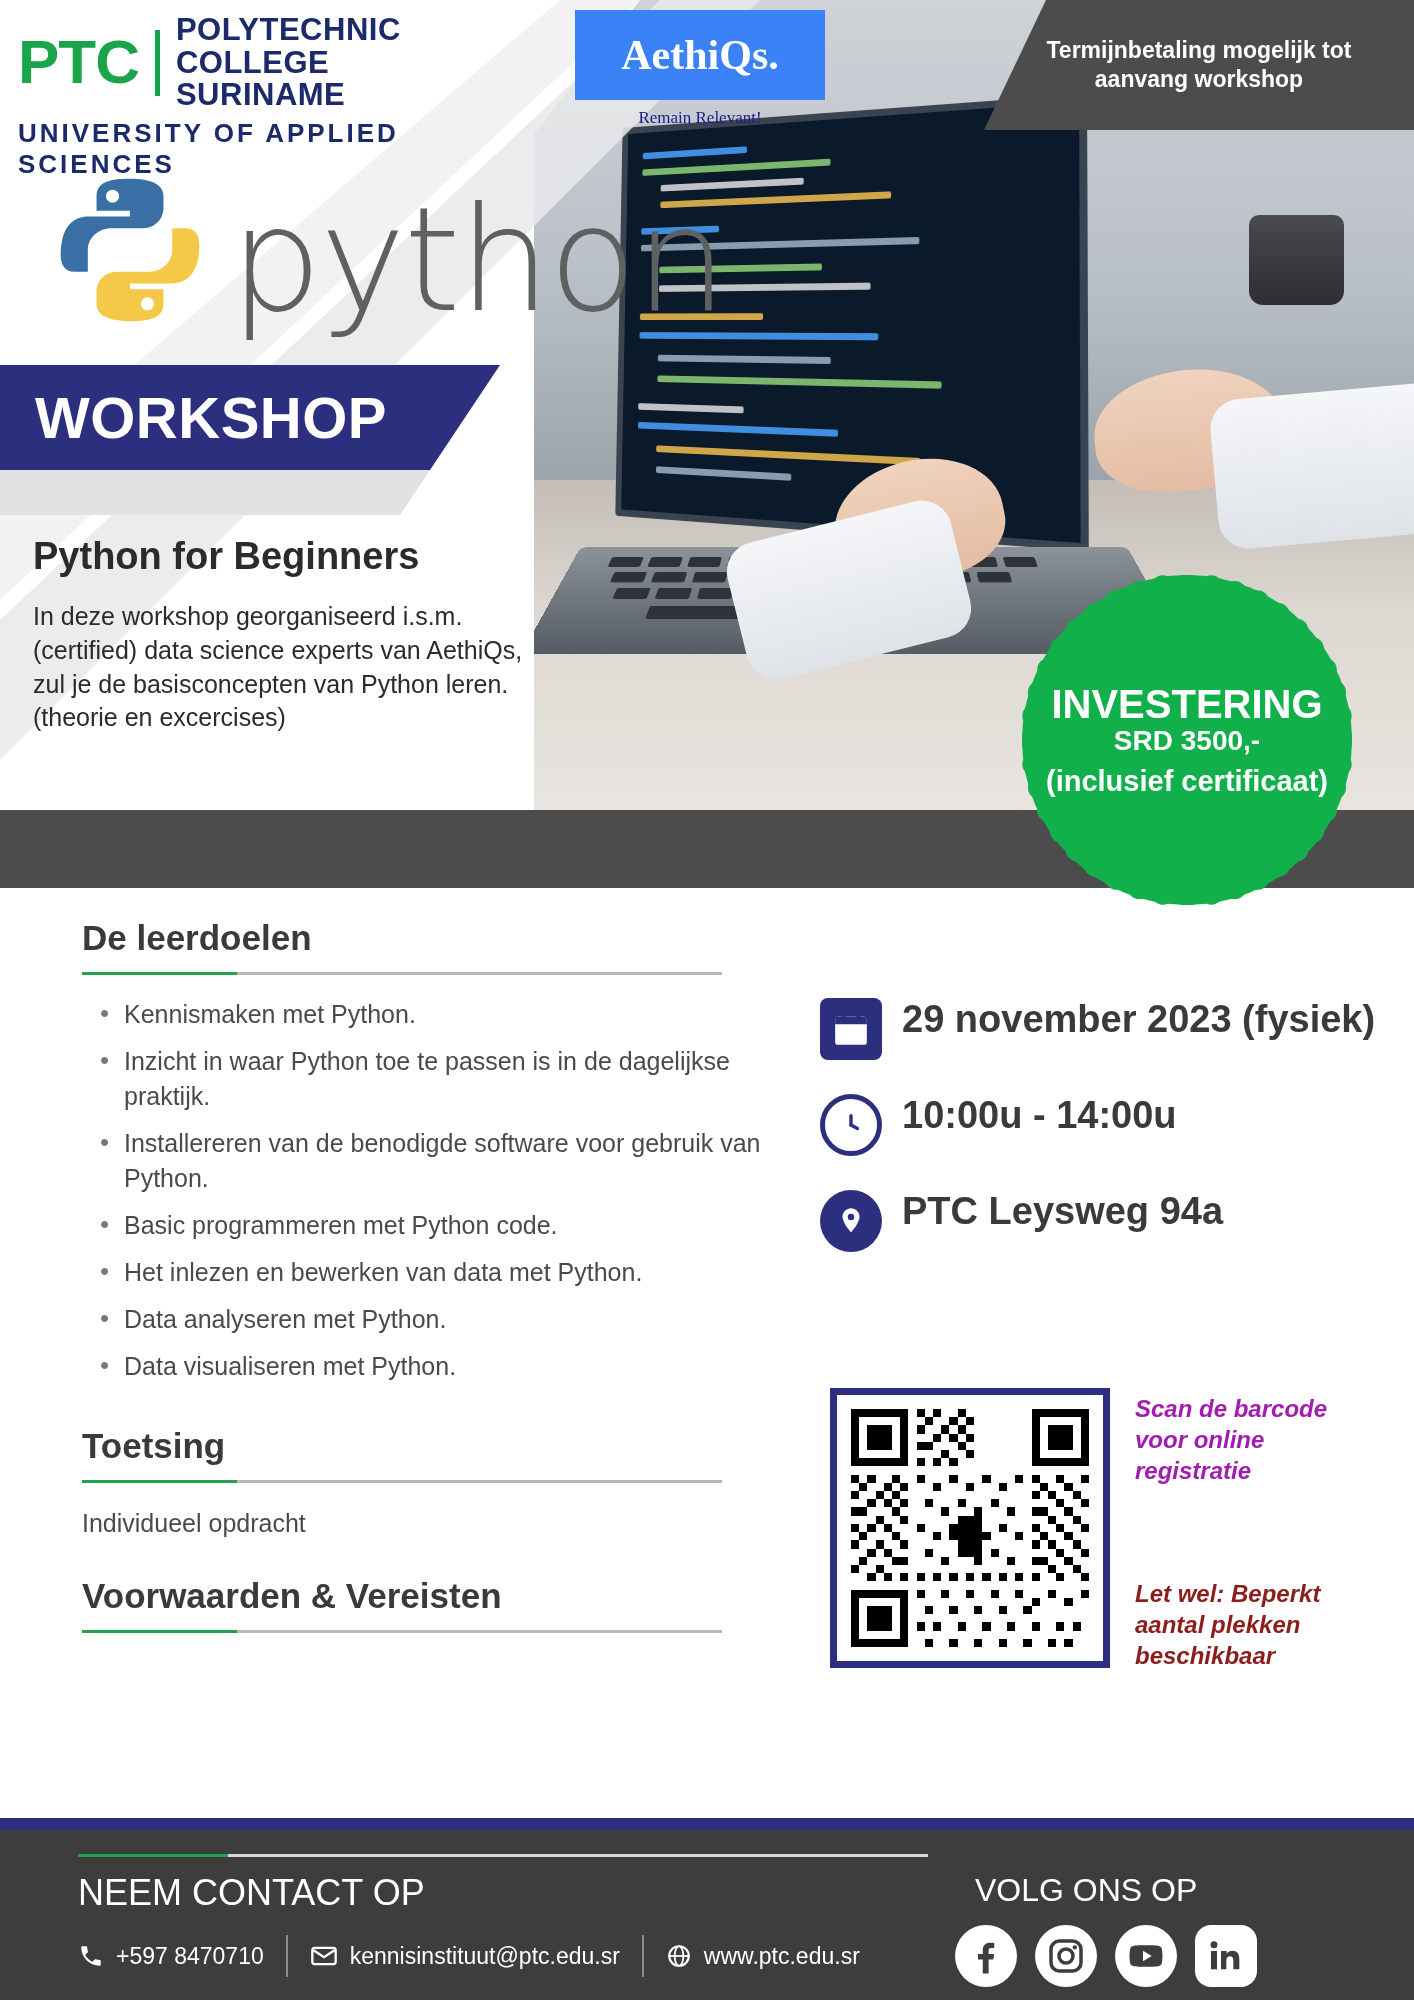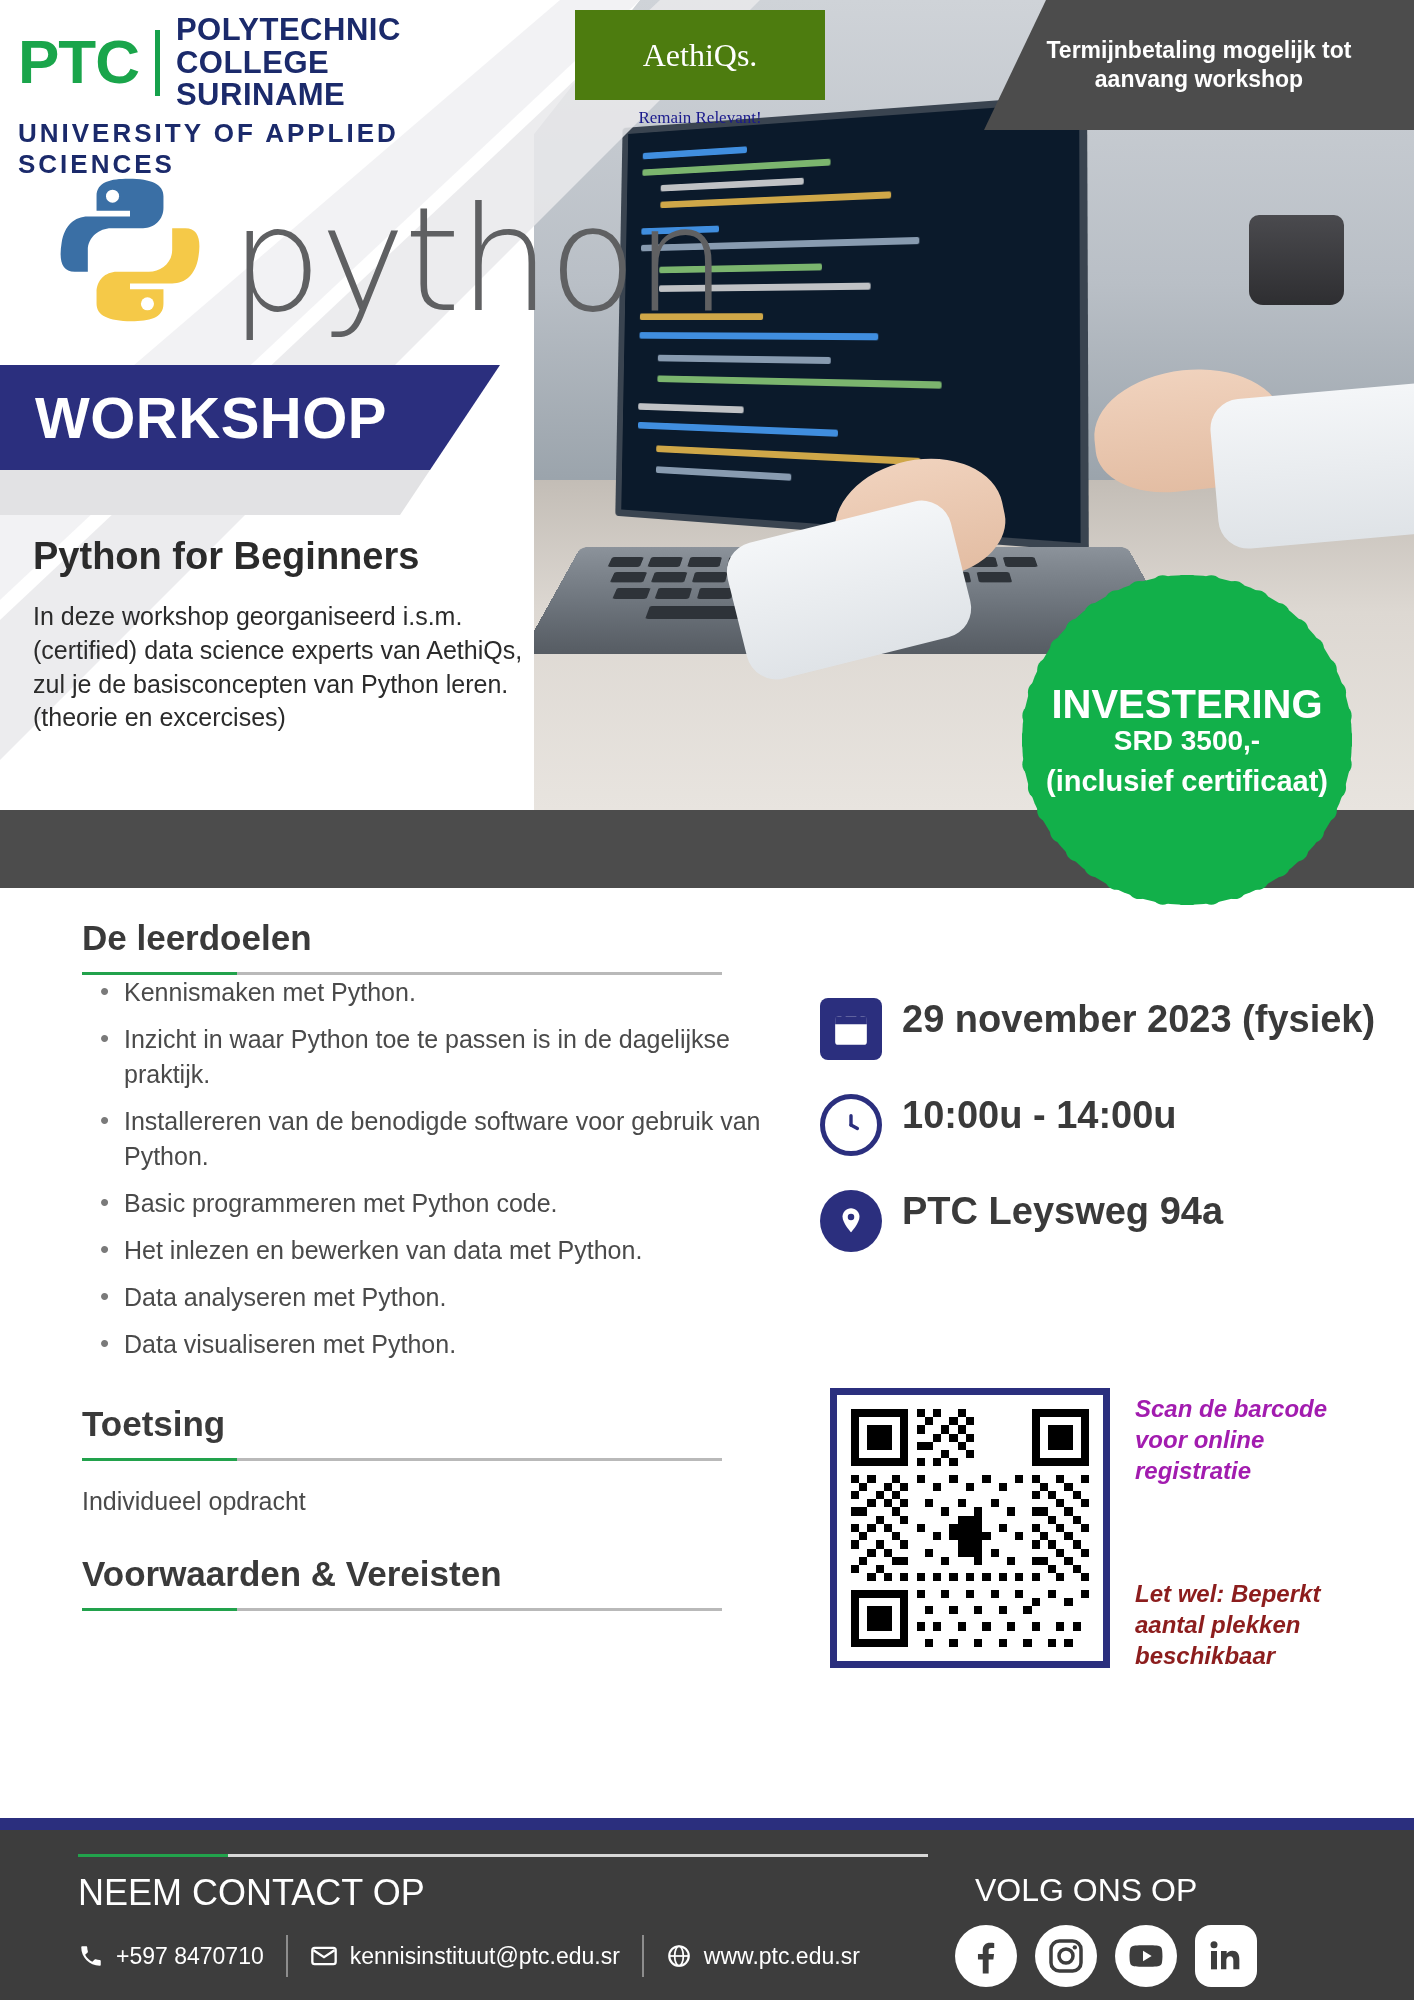--- a/index.html
+++ b/index.html
@@ -108,23 +108,23 @@
   .ptc-sub {
     color: #1b2a6b; font-weight: bold; font-size: 26px; letter-spacing: 3px;
     margin-top: 6px;
   }
 
   
   .aethiqs {
     position: absolute; left: 575px; top: 10px; width: 250px;
   }
   .aethiqs-box {
-    background: #4d7c0f; width: 250px; height: 90px; color: #fff;
+    background: #3b82f6; width: 250px; height: 90px; color: #fff;
     display: flex; align-items: center; justify-content: center;
-    font-family: "Liberation Serif", serif; font-weight: normal; font-size: 32px;
+    font-family: "Liberation Serif", serif; font-weight: bold; font-size: 42px;
   }
   .aethiqs-tag {
     text-align: center; color: #1a1a8c; font-size: 17px; margin-top: 8px;
     font-family: "Liberation Serif", serif;
   }
 
   
   .py-logo { position: absolute; left: 30px; top: 170px; width: 200px; height: 160px; }
   .py-word {
     position: absolute; left: 230px; top: 175px;
@@ -186,21 +186,21 @@
   .sec-head {
     font-size: 35px; font-weight: bold; color: #3a3a3a;
   }
   .rule { position: relative; height: 3px; background: #b9b9b9; margin-top: 14px; }
   .rule::before {
     content: ""; position: absolute; left: 0; top: 0; height: 3px; background: #22a24c;
   }
   .rule.w1 { width: 640px; } .rule.w1::before { width: 155px; }
   .rule.w2 { width: 640px; } .rule.w2::before { width: 155px; }
 
-  ul.bullets { list-style: none; }
+  ul.bullets { list-style: none; margin-top: 22px; }
   ul.bullets li {
     position: relative; padding-left: 42px; margin-bottom: 12px;
     font-size: 25px; color: #4a4a4a; line-height: 1.4;
   }
   ul.bullets li::before {
     content: "•"; position: absolute; left: 18px; top: -2px; font-size: 26px; color: #7a7a7a;
   }
 
   .left-col { position: absolute; left: 82px; top: 30px; width: 680px; }
   .plain-text { font-size: 25px; color: #4a4a4a; margin-top: 26px; }

